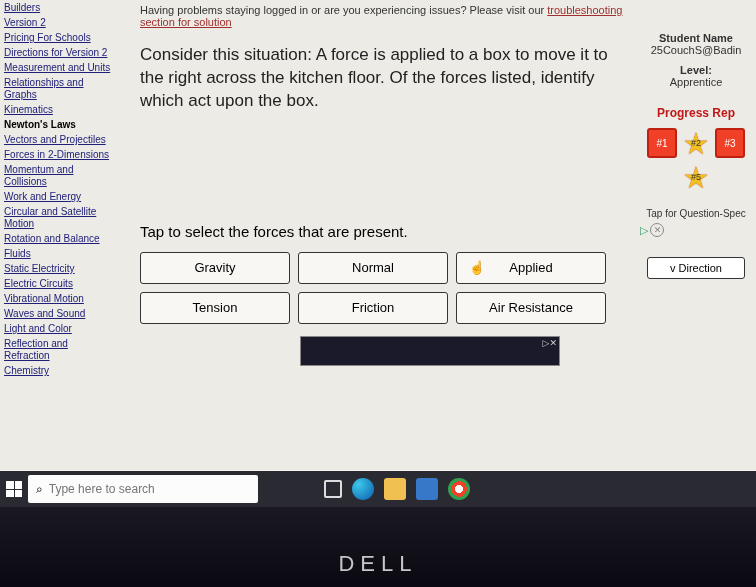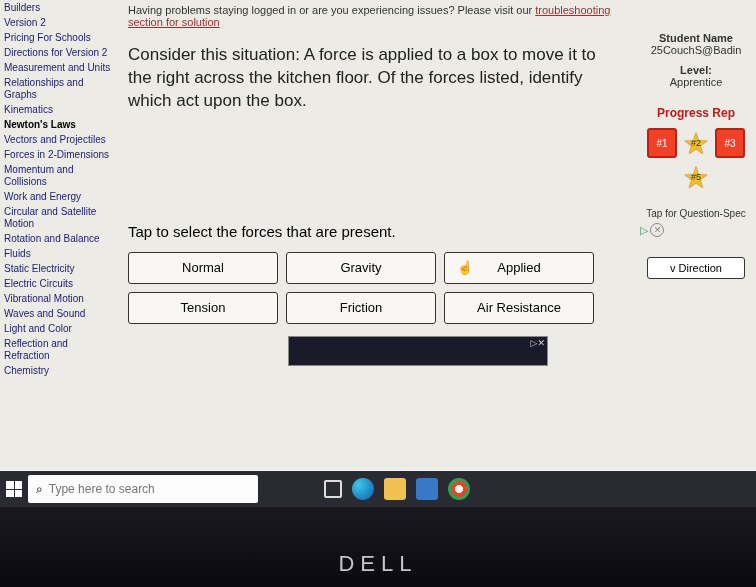--- a/index.html
+++ b/index.html
@@ -1,24 +1,24 @@
 <!DOCTYPE html>
 <html><head>
   <meta charset="utf-8">
   <style>
     * { margin: 0; padding: 0; box-sizing: border-box; }
     body { font-family: Arial, sans-serif; font-size: 12px; background: #f5f5f0; width: 756px; height: 587px; overflow: hidden; position: relative; }
     
     .page { display: flex; height: 470px; background: #ecebe5; }
     
     .sidebar { width: 120px; padding: 2px 4px; background: #ecebe5; overflow: hidden; }
-    .sidebar-item { display: block; color: #20207a; font-size: 10px; line-height: 1.2; margin-bottom: 3px; cursor: pointer; }
+    .sidebar-item { display: block; color: #20207a; text-decoration: underline; font-size: 10px; line-height: 1.2; margin-bottom: 3px; cursor: pointer; }
     .sidebar-item.active { font-weight: bold; color: #000; text-decoration: none; }
     
-    .main { flex: 1; padding: 4px 8px; position: relative; }
+    .main { flex: 1; padding: 4px 8px; position: relative; margin-left: 12px; }
     .notice { font-size: 11px; color: #333; margin-bottom: 16px; }
     .notice a { color: #a03030; text-decoration: underline; }
     
     .question { font-size: 17px; color: #222; line-height: 1.35; margin-bottom: 110px; max-width: 480px; }
     .tap-text { font-size: 15px; color: #000000; margin-bottom: 12px; }
     
     .options { display: flex; flex-wrap: wrap; gap: 8px; max-width: 480px; }
     .option-btn { width: 150px; height: 32px; border: 1.5px solid #333; background: #f8f7f3; font-size: 13px; cursor: pointer; border-radius: 3px; display: flex; align-items: center; justify-content: center; position: relative; }
     .cursor-hand { position: absolute; left: 12px; font-size: 13px; }
     
@@ -88,22 +88,22 @@
     <a class="sidebar-item">Chemistry</a>
   </div>
 
   <div class="main">
     <div class="notice">
       <span>Having problems staying logged in or are you experiencing issues? Please visit our </span><a>troubleshooting section for solution</a>
     </div>
     <div class="question">Consider this situation: A force is applied to a box to move it to the right across the kitchen floor. Of the forces listed, identify which act upon the box.</div>
     <div class="tap-text">Tap to select the forces that are present.</div>
     <div class="options">
+      <button class="option-btn">Gravity</button>
       <button class="option-btn">Normal</button>
-      <button class="option-btn">Gravity</button>
       <button class="option-btn">
           <span class="cursor-hand">☝</span>
           <span>Applied</span>
         </button>
       <button class="option-btn">Tension</button>
       <button class="option-btn">Friction</button>
       <button class="option-btn">Air Resistance</button>
     </div>
     <div class="ad-box">
       <span class="ad-close">▷✕</span>

